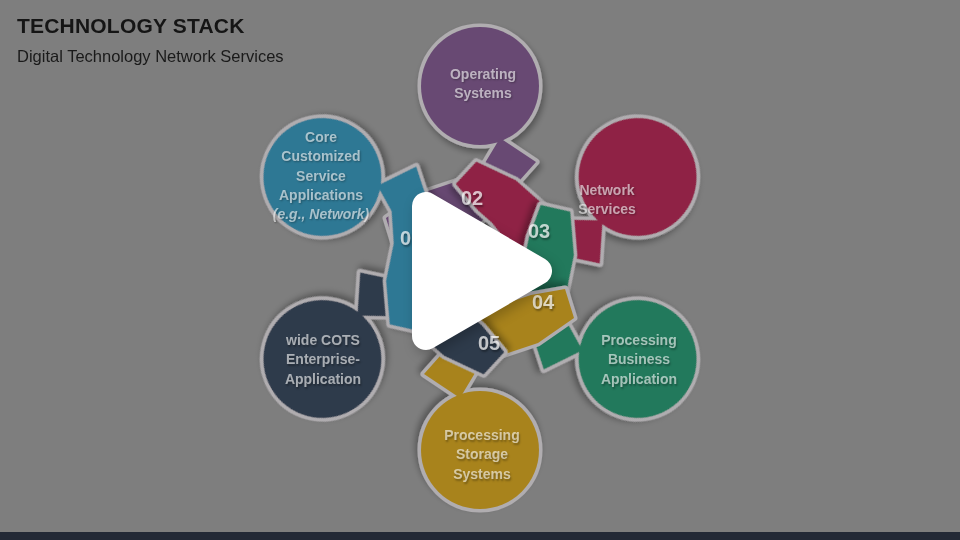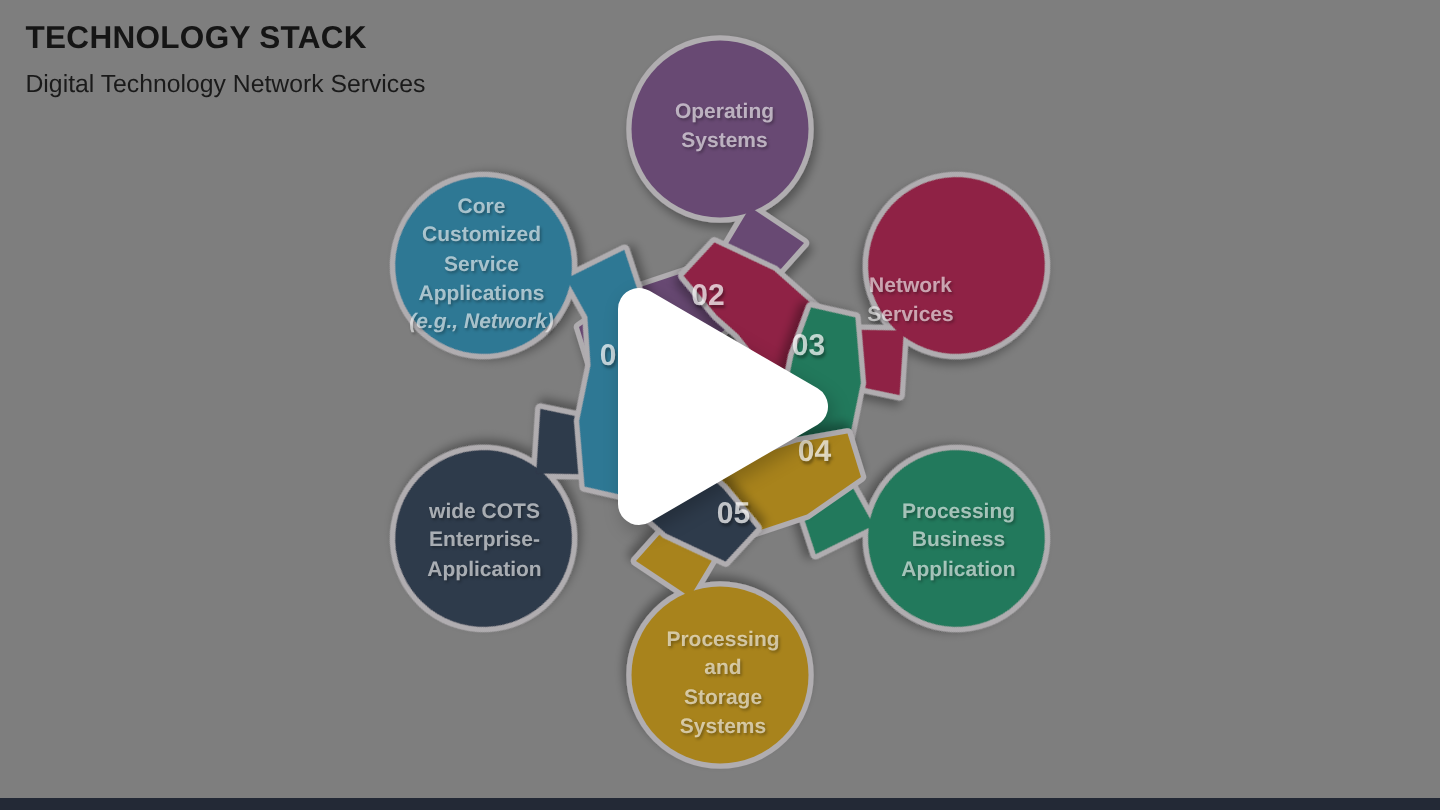--- a/index.html
+++ b/index.html
@@ -98,21 +98,20 @@
         <div>Network</div>
         <div>Services</div>
       </div>
       <div class="seg-label" style="left: 639px; top: 360px;">
         <div>Processing</div>
         <div>Business</div>
         <div>Application</div>
       </div>
       <div class="seg-label" style="left: 482px; top: 455px;">
         <div>Processing</div>
-        <div>and</div>
         <div>Storage</div>
         <div>Systems</div>
       </div>
       <div class="seg-label" style="left: 323px; top: 360px;">
         <div>wide COTS</div>
         <div>Enterprise-</div>
         <div>Application</div>
       </div>
       <div class="seg-label" style="left: 321px; top: 176px;">
         <div>Core</div>

